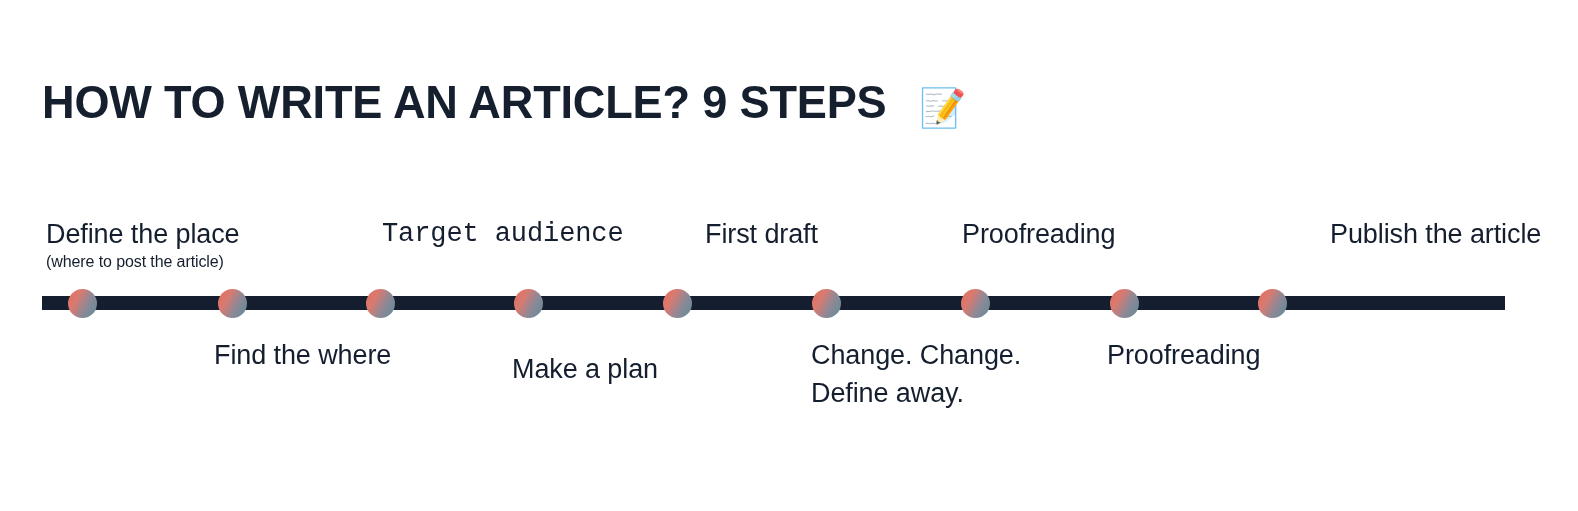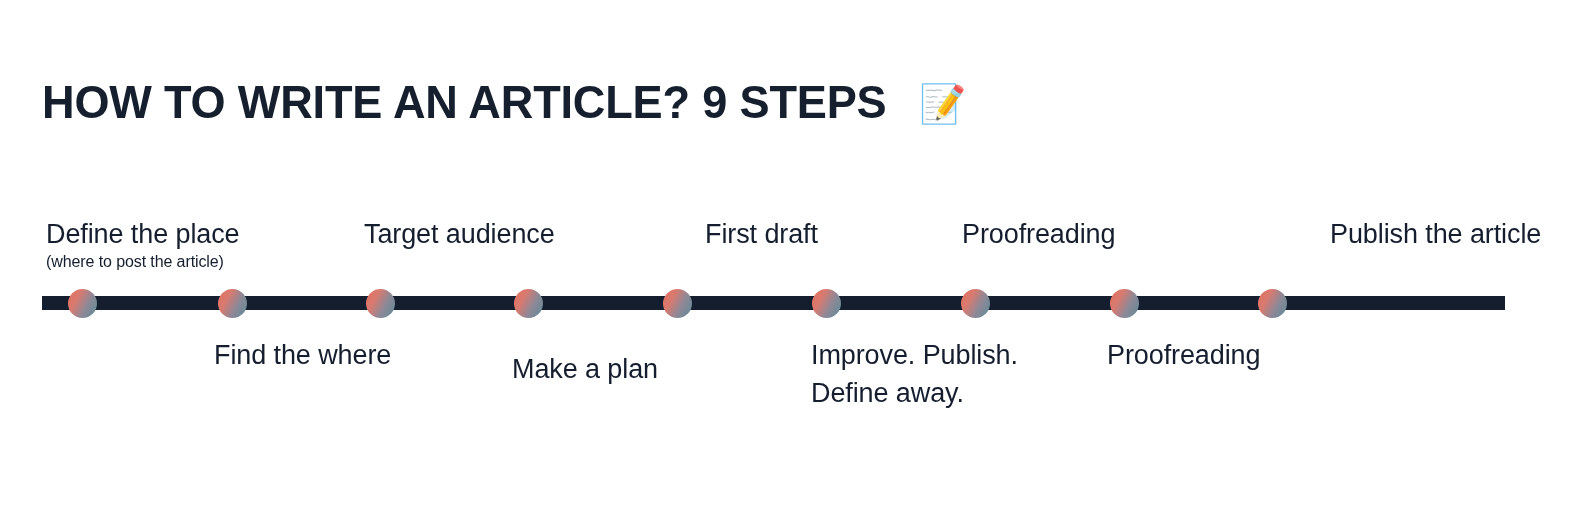--- a/index.html
+++ b/index.html
@@ -22,21 +22,21 @@
     width: 1578px;
     height: 511px;
   }
 
   
   .title-row {
     position: absolute;
     left: 42px;
     top: 78px;
     display: flex;
-    align-items: center;
+    align-items: flex-end;
     white-space: nowrap;
   }
   .title-text {
     font-family: "Liberation Sans", sans-serif;
     font-size: 47px;
     font-weight: bold;
     color: #151f2e;
     letter-spacing: -0.2px;
     transform: scaleX(0.96);
     transform-origin: left center;
@@ -130,31 +130,31 @@
         <div class="step-node" style="left: 1272px;"></div>
       </div>
     <div id="labels-container">
         <div class="step-label" style="left: 46px; top: 219px;">
           <div class="label-main">Define the place</div>
           <div class="label-sub">(where to post the article)</div>
         </div>
         <div class="step-label" style="left: 214px; top: 340px;">
           <div class="label-main">Find the where</div>
         </div>
-        <div class="step-label" style="left: 364px; top: 219px;">
+        <div class="step-label" style="left: 382px; top: 219px; font-family: Liberation Mono, monospace;">
           <div class="label-main">Target audience</div>
         </div>
         <div class="step-label" style="left: 512px; top: 354px;">
           <div class="label-main">Make a plan</div>
         </div>
         <div class="step-label" style="left: 705px; top: 219px;">
           <div class="label-main">First draft</div>
         </div>
         <div class="step-label" style="left: 811px; top: 340px;">
-          <div class="label-main">Improve. Publish.</div>
+          <div class="label-main">Change. Change.</div>
           <div class="label-line2">Define away.</div>
         </div>
         <div class="step-label" style="left: 962px; top: 219px;">
           <div class="label-main">Proofreading</div>
         </div>
         <div class="step-label" style="left: 1107px; top: 340px;">
           <div class="label-main">Proofreading</div>
         </div>
         <div class="step-label" style="left: 1330px; top: 219px;">
           <div class="label-main">Publish the article</div>

